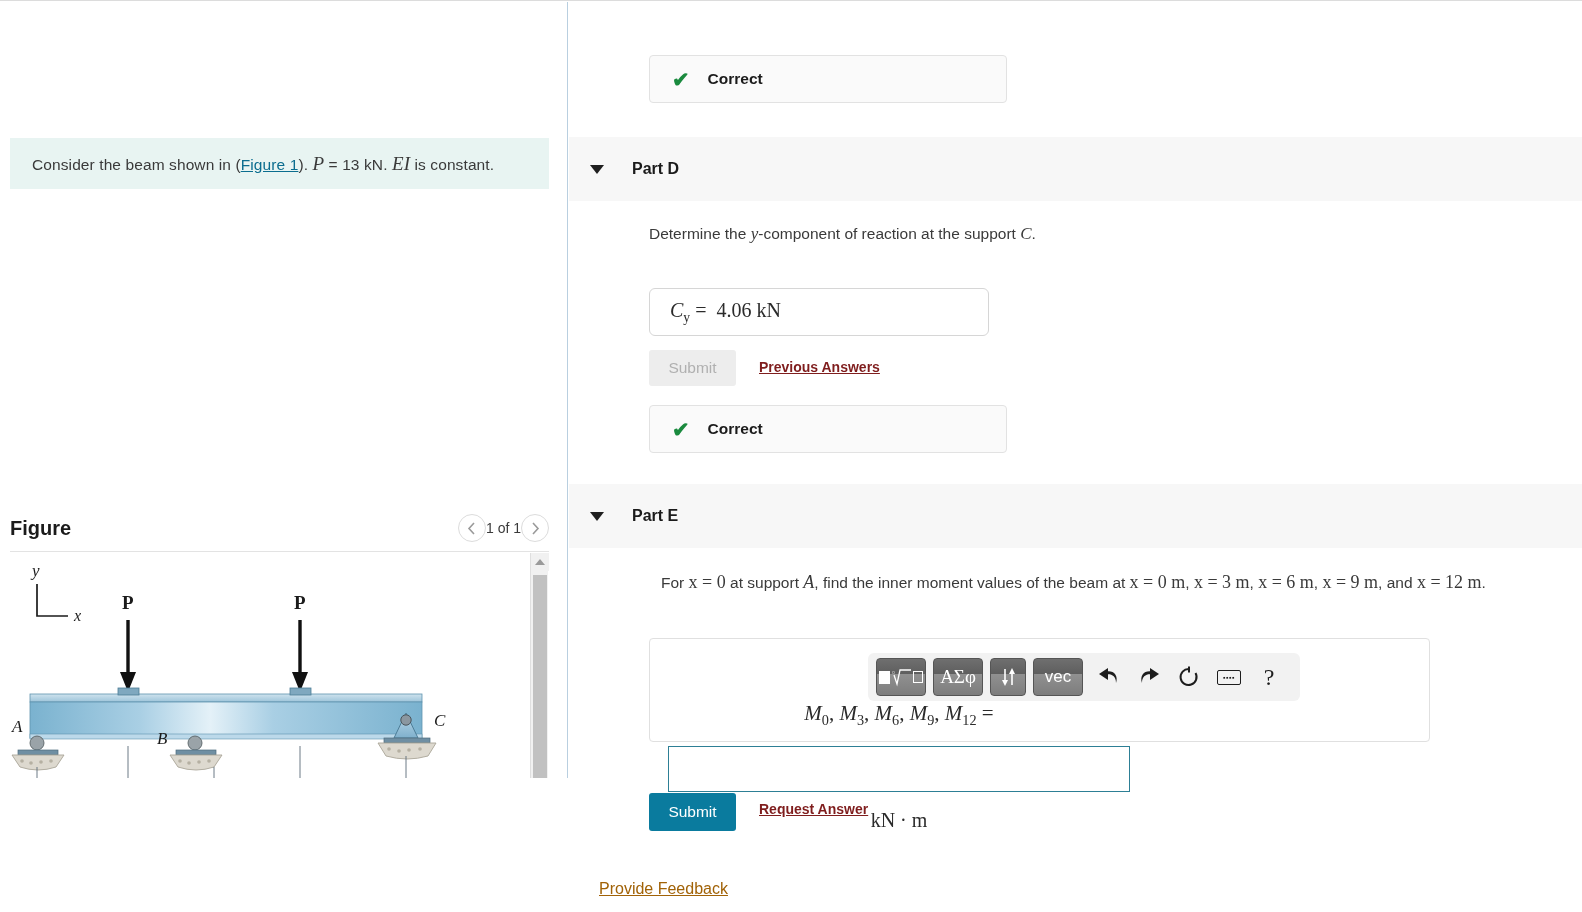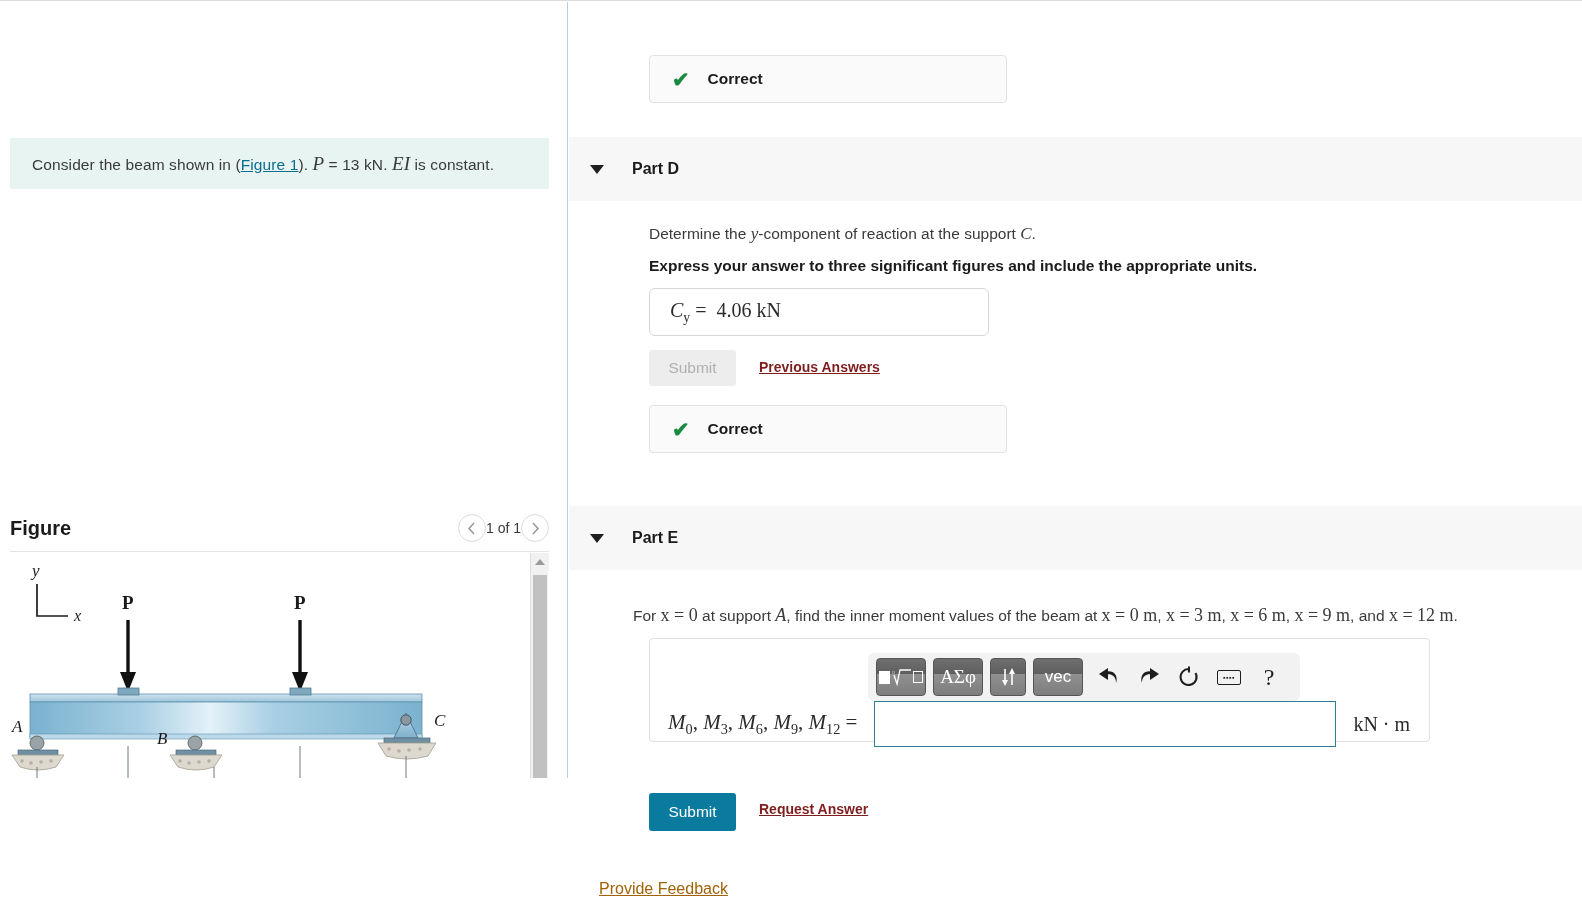--- a/index.html
+++ b/index.html
@@ -175,21 +175,21 @@
   .sqrt-glyph { display: flex; align-items: center; gap: 1px; }
   .sq-box { width: 11px; height: 13px; background: #fff; display: inline-block; }
   .sq-empty { width: 10px; height: 12px; border: 1.4px solid #fff; display: inline-block; }
   .kbd-glyph {
     width: 24px; height: 15px; border: 1.6px solid #1d1d1d; border-radius: 2px;
     display: flex; align-items: center; justify-content: center;
     font-size: 7px; letter-spacing: 0.5px; color: #1d1d1d; line-height: 1;
   }
   .math-row {
     position: absolute; left: 18px; top: 62px;
-    display: flex; align-items: center; gap: 17px;
+    display: flex; align-items: center; gap: 17px; flex-direction: column;
   }
   .math-label { font-family: "Liberation Serif", serif; font-size: 21px; color: #2b2b2b; }
   .math-input {
     width: 462px; height: 46px; border: 1px solid #2d7f95;
     background: #fff; outline: none; font-size: 17px; padding: 0 8px;
     font-family: "Liberation Serif", serif;
   }
   .math-units { font-family: "Liberation Serif", serif; font-size: 20px; color: #2b2b2b; }
 
   sub { font-size: 0.68em; }
@@ -366,40 +366,39 @@
 
     <div class="part-band" style="position:absolute;left:0;top:135px;width:1013px;">
       <div class="caret"></div>
       <div class="part-title">Part D</div>
     </div>
 
     <div style="position:absolute;left:80px;top:222px;" class="q-text">
       <span>Determine the </span><span class="mathit" style="font-size:17px">y</span><span>-component of reaction at the support </span><span class="mathit" style="font-size:17px">C</span><span>.</span>
     </div>
 
-    <div style="position:absolute;left:80px;top:255px;" class="q-bold">Express your answer to three significant figures and include the appropriate units.</div>
 
     <div class="answer-readonly" style="position:absolute;left:80px;top:286px;">
       <span class="ans-serif"><i>C</i><sub>y</sub>&nbsp;<span>=</span>&nbsp;&nbsp;<span>4.06 kN</span></span>
     </div>
 
     <button class="btn-submit-disabled" style="position:absolute;left:80px;top:348px;">Submit</button>
     <span class="link-blue" style="position:absolute;left:190px;top:357px;">Previous Answers</span>
 
     <div class="correct-box" style="position:absolute;left:80px;top:403px;width:358px;">
       <span class="check">✔</span>
       <span class="correct-label">Correct</span>
     </div>
 
-    <div class="part-band" style="position:absolute;left:0;top:504px;width:1013px;">
+    <div class="part-band" style="position:absolute;left:0;top:482px;width:1013px;">
       <div class="caret"></div>
       <div class="part-title">Part E</div>
     </div>
 
-    <div style="position:absolute;left:64px;top:570px;white-space:nowrap;margin-top:33px;" class="q-text">
+    <div style="position:absolute;left:92px;top:570px;white-space:nowrap;" class="q-text">
       <span>For </span><span class="mathrm" style="font-size:18px">x = 0</span><span> at support </span><span class="mathit" style="font-size:18px">A</span><span>, find the inner moment values of the beam at </span><span class="mathrm" style="font-size:18px">x = 0 m</span><span>, </span><span class="mathrm" style="font-size:18px">x = 3 m</span><span>, </span><span class="mathrm" style="font-size:18px">x = 6 m</span><span>, </span><span class="mathrm" style="font-size:18px">x = 9 m</span><span>, and </span><span class="mathrm" style="font-size:18px">x = 12 m</span><span>.</span>
     </div>
 
 
     <div class="math-widget" style="position:absolute;left:80px;top:636px;">
 
       <div class="math-toolbar">
         <div class="mt-key">
           <span class="sqrt-glyph">
             <span class="sq-box"></span>

